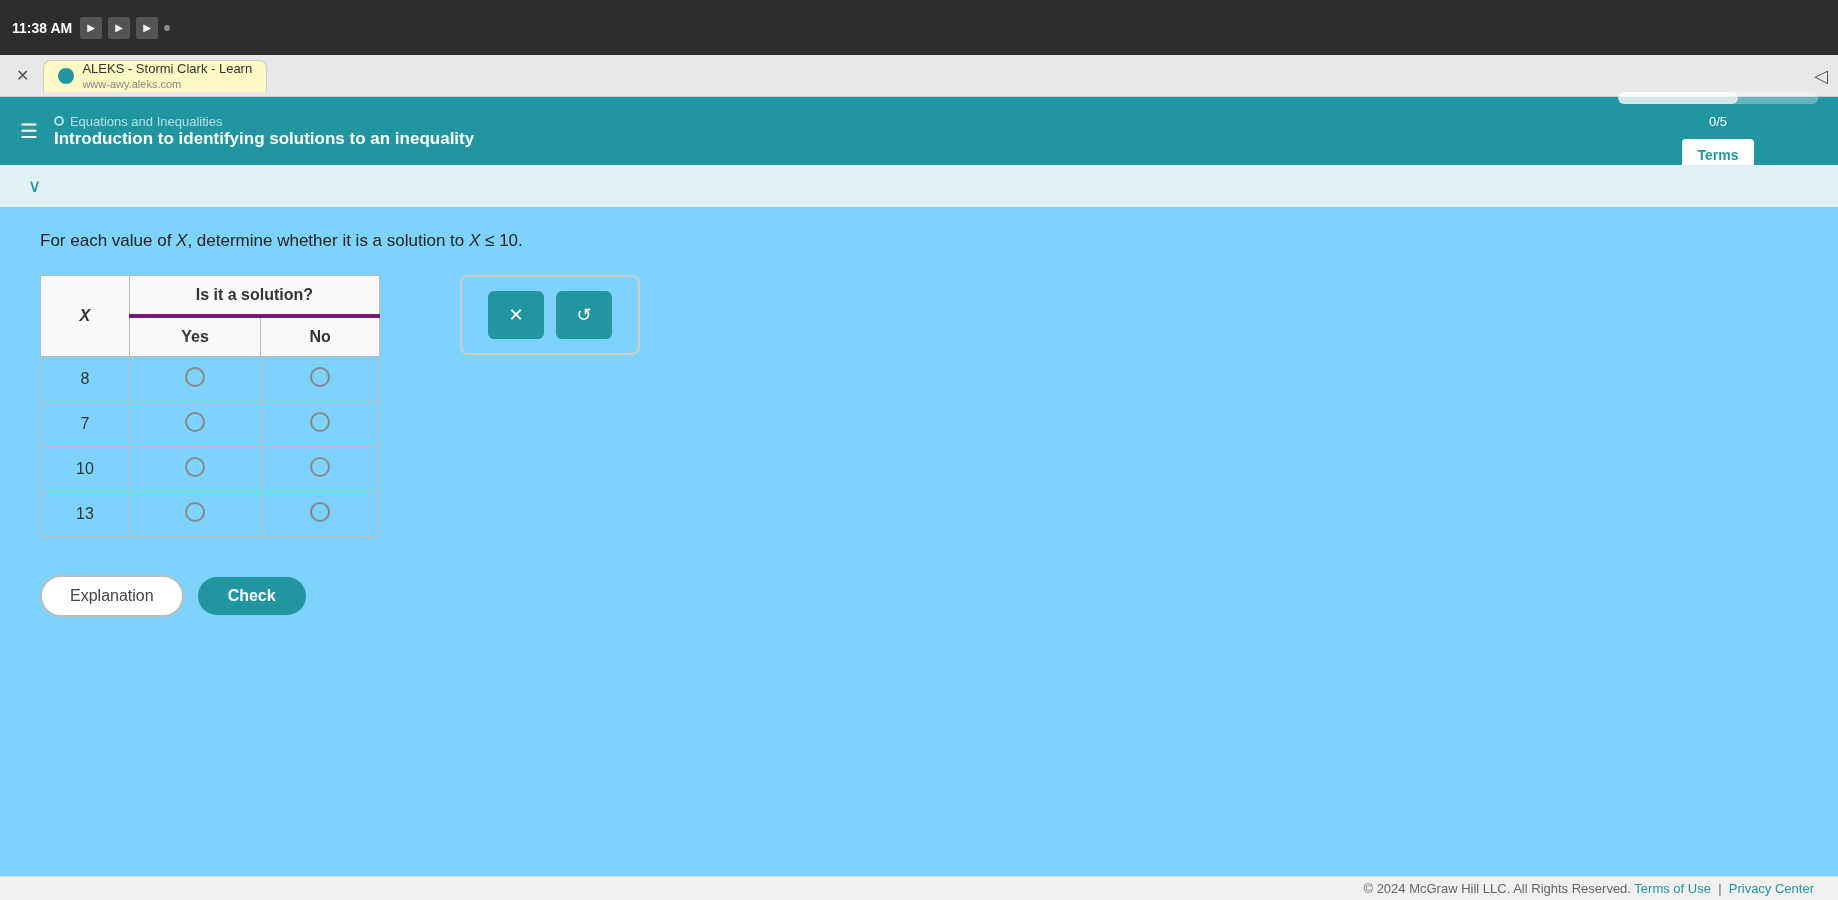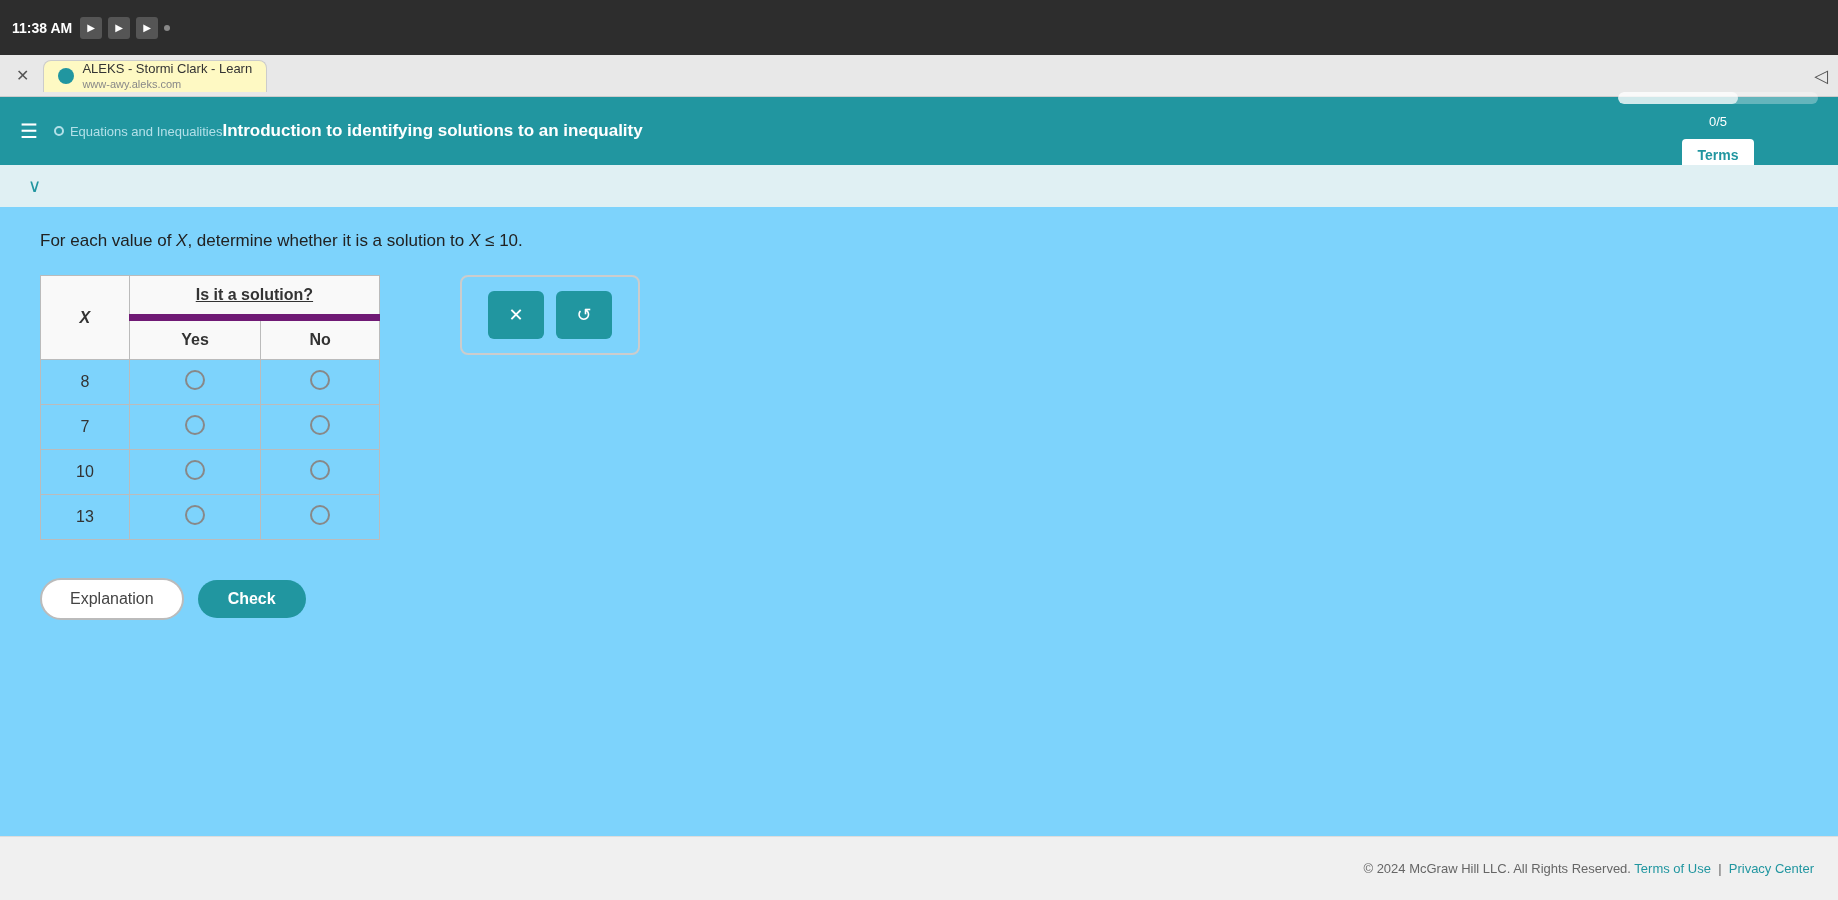--- a/index.html
+++ b/index.html
@@ -113,21 +113,21 @@
       padding: 0 20px;
       gap: 16px;
     }
     .hamburger-icon {
       color: white;
       font-size: 20px;
       cursor: pointer;
     }
     .header-topic {
       display: flex;
-      flex-direction: row;
+      flex-direction: column;
     }
     .header-category {
       color: #b2e0e8;
       font-size: 13px;
       display: flex;
       align-items: center;
       gap: 6px;
     }
     .header-cat-dot {
       width: 10px;
@@ -221,22 +221,21 @@
     .solution-table th {
       background: #f9f9f9;
       font-weight: bold;
     }
     .solution-table .header-x {
       font-style: italic;
       background: #f9f9f9;
     }
     .solution-table .header-solution {
       background: #f9f9f9;
-      border-bottom: 7px solid #701a75;
-      text-decoration: underline;
+      border-bottom: 4px solid #701a75;
     }
     .radio-circle {
       width: 20px;
       height: 20px;
       border-radius: 50%;
       border: 2px solid #888;
       display: inline-block;
       cursor: pointer;
     }
 
@@ -311,21 +310,21 @@
       font-size: 16px;
       font-weight: bold;
       cursor: pointer;
     }
 
     
     .footer {
       background: #f0f0f0;
       border-top: 1px solid #ddd;
       text-align: right;
-      padding: 24px 24px;
+      padding: 4px 24px;
       font-size: 13px;
       color: #666;
     }
     .footer a {
       color: #2196a0;
       text-decoration: none;
     }
   </style>
 </head>
 <body>

